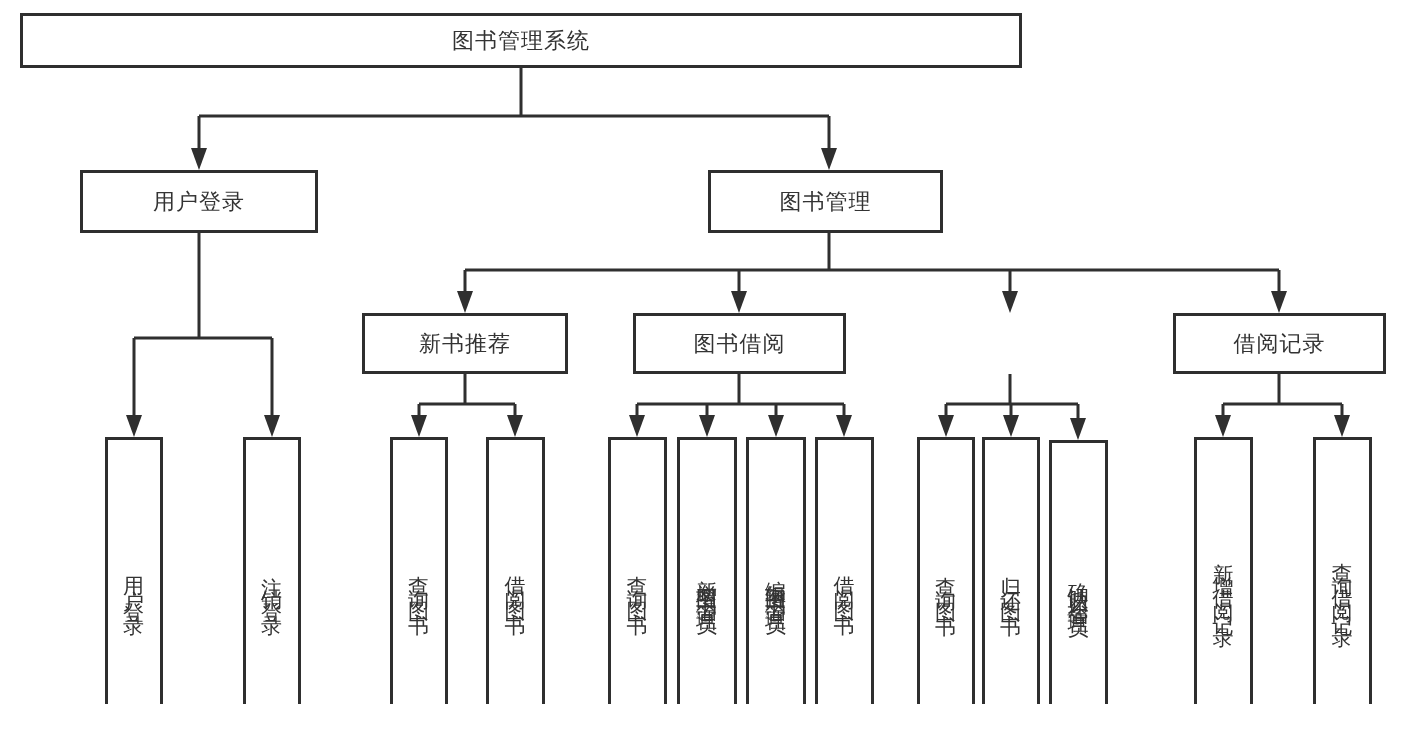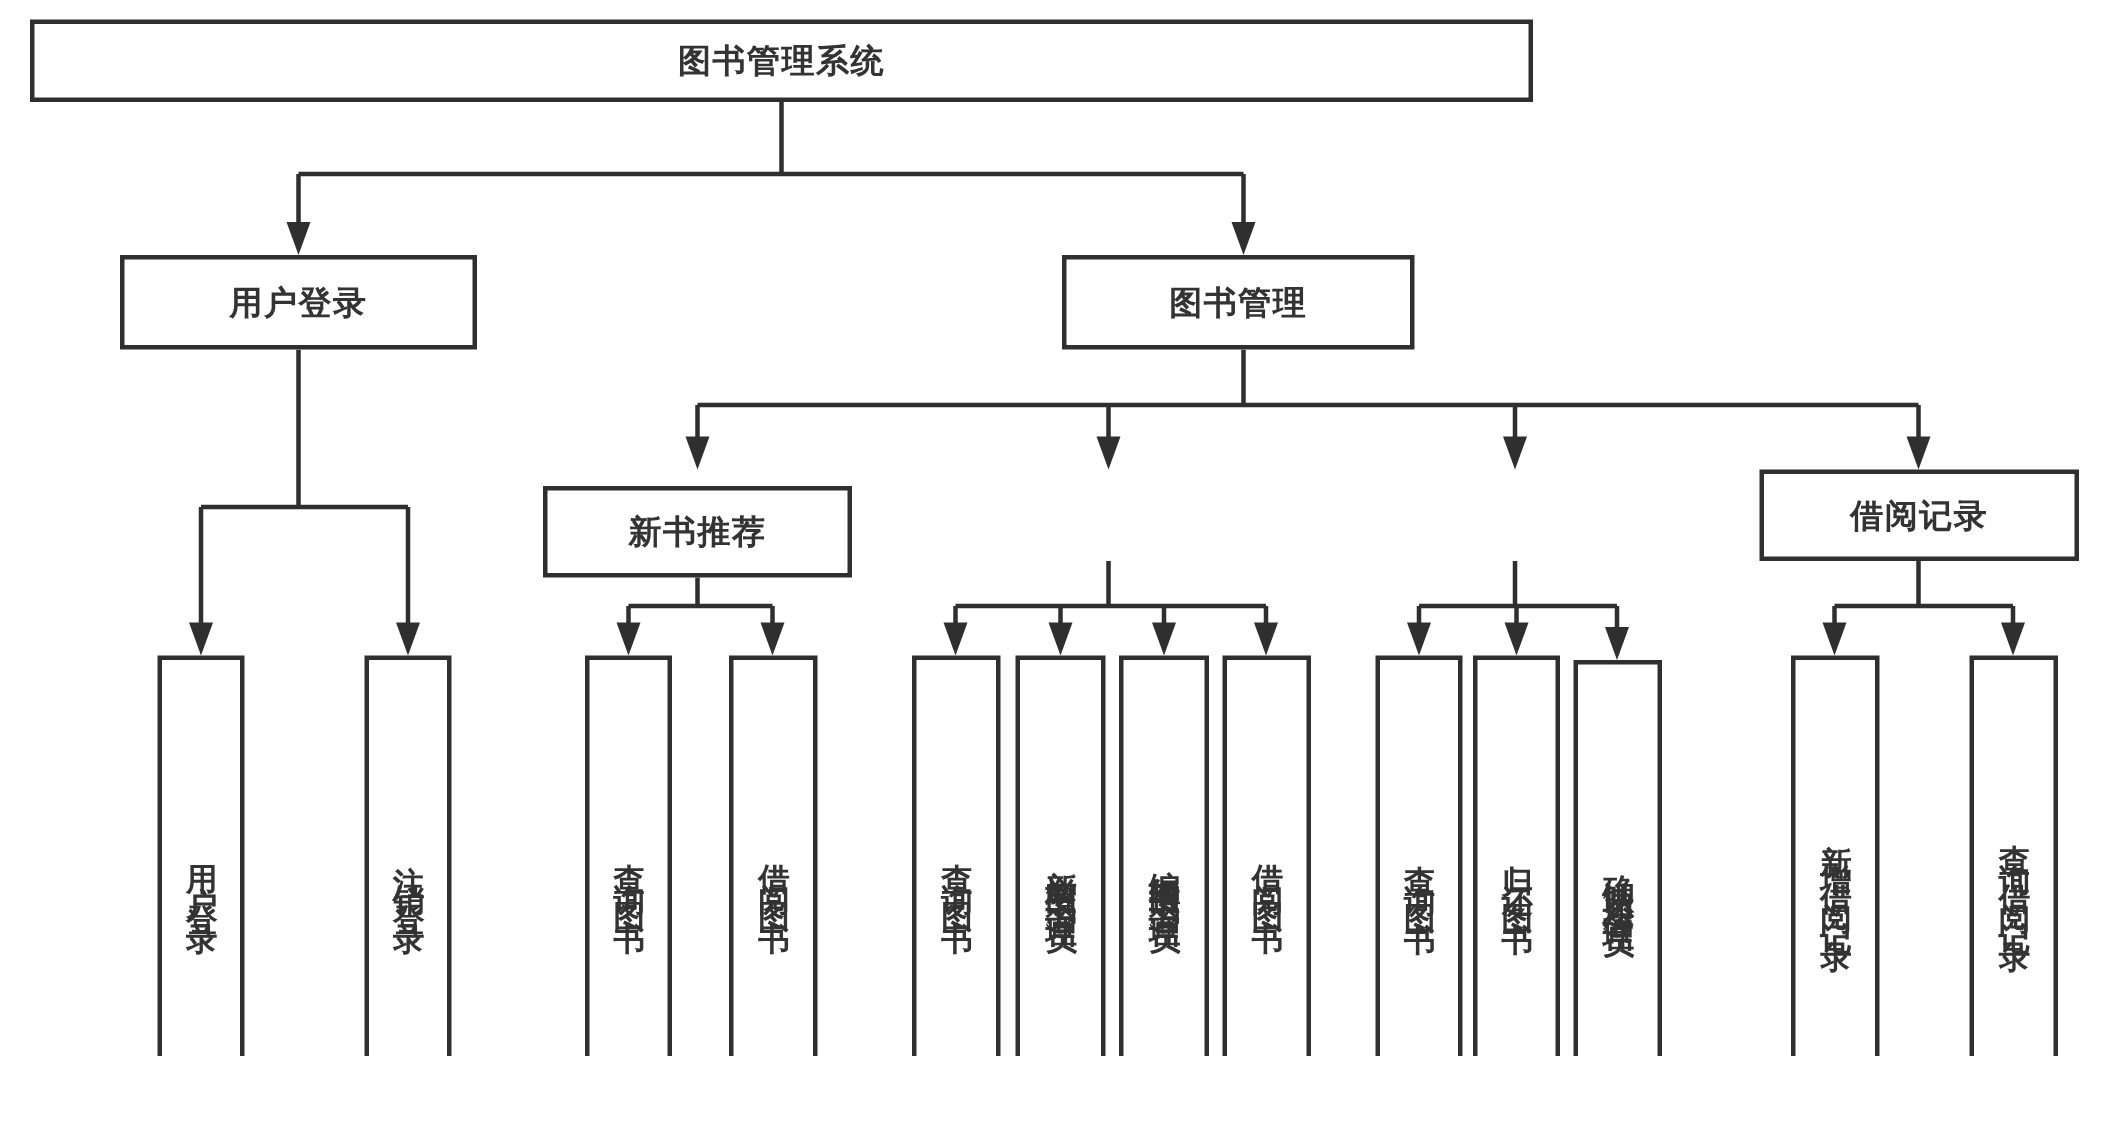--- a/index.html
+++ b/index.html
@@ -3,21 +3,20 @@
 <meta charset="utf-8">
 <style>
   html,body{margin:0;padding:0;background:#fff;}
   #canvas{
     position:relative;
     width:1405px;height:704px;
     background:var(--background,#ffffff);
     font-family:"Liberation Sans","DejaVu Sans",sans-serif;
     color:var(--text,#333333);
     overflow:hidden;
-    font-weight:bold;
   }
   .wires{
     position:absolute;left:0;top:0;width:1405px;height:747px;
     pointer-events:none;
   }
   .wires path{stroke:var(--line,#2f2f2f);stroke-width:3;fill:none;}
   .wires polygon{fill:var(--line,#2f2f2f);stroke:none;}
   .box{
     position:absolute;box-sizing:border-box;
     border:3px solid var(--box-border,#2f2f2f);
@@ -86,21 +85,22 @@
       <polygon points="1215,415 1231,415 1223,437"></polygon>
       <polygon points="1334,415 1350,415 1342,437"></polygon>
     </g>
   </svg>
 
   <div class="box h" style="left:20px;top:13px;width:1002px;height:55px">图书管理系统</div>
 
   <div class="box h" style="left:80px;top:170px;width:238px;height:63px">用户登录</div>
   <div class="box h" style="left:708px;top:170px;width:235px;height:63px">图书管理</div>
 
-  <div class="box h" style="left:362px;top:324px;width:206px;height:61px">新书推荐</div>
+  <div class="box h" style="left:362px;top:313px;width:206px;height:61px">新书推荐</div>
+  <div class="box h" style="left:633px;top:313px;width:213px;height:61px">图书借阅</div>
   <div class="box h" style="left:1173px;top:313px;width:213px;height:61px">借阅记录</div>
 
   <div class="box v" style="left:105px;top:437px;width:58px;height:298px">用户登录</div>
   <div class="box v" style="left:243px;top:437px;width:58px;height:298px">注销登录</div>
 
   <div class="box v" style="left:390px;top:437px;width:58px;height:296px">查询图书</div>
   <div class="box v" style="left:486px;top:437px;width:59px;height:296px">借阅图书</div>
 
   <div class="box v" style="left:608px;top:437px;width:59px;height:296px">查询图书</div>
   <div class="box v tight" style="left:677px;top:437px;width:60px;height:296px">新增图书（管理员）</div>

